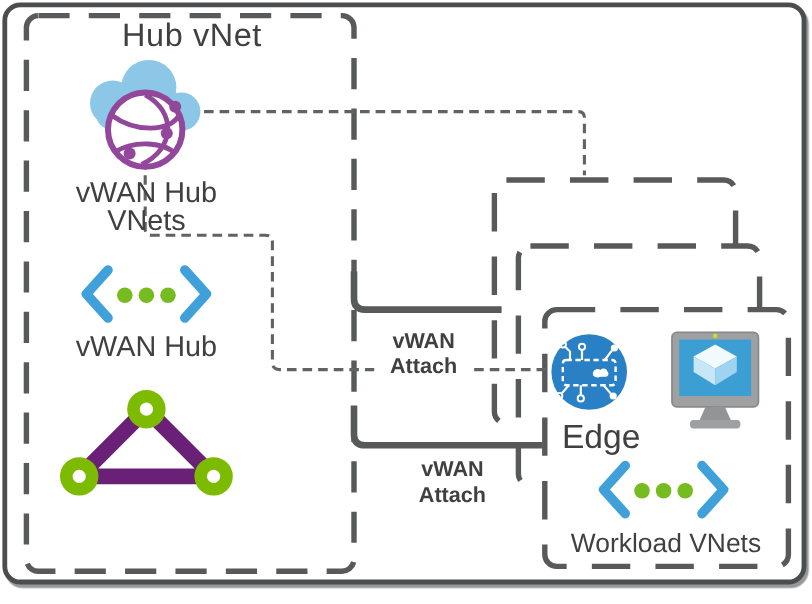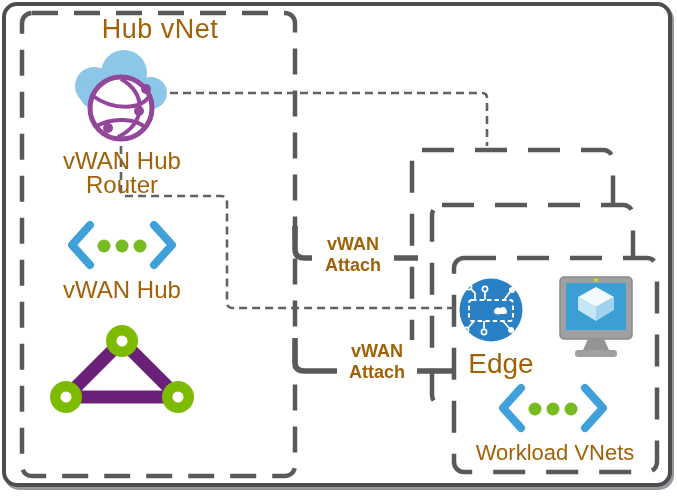--- a/index.html
+++ b/index.html
@@ -1,25 +1,25 @@
 <!DOCTYPE html>
 <html><head>
 <meta charset="utf-8">
 <style>
   html,body{margin:0;padding:0;background:#ffffff;}
   #canvas{
     position:relative;width:677px;height:503px;background:#ffffff;overflow:hidden;
     font-family:"Liberation Sans",sans-serif;color:#111111;
   }
   #linework{position:absolute;left:0;top:0;}
-  .lbl{position:absolute;text-align:center;color:#a16207;white-space:nowrap;}
+  .lbl{position:absolute;text-align:center;color:#404040;white-space:nowrap;}
   .lbl span{display:block;}
   .title{font-size:27px;letter-spacing:.5px;}
   .nodelbl{font-size:24px;line-height:24px;}
-  .attach{font-size:18px;line-height:21px;font-weight:bold;background:#ffffff;padding:1px 2px;}
+  .attach{font-size:18px;line-height:21px;font-weight:bold;background:#ffffff;padding:1px 2px;margin-top:40px;}
   .edgelbl{font-size:28px;}
   .wllbl{font-size:22px;}
 </style>
 </head>
 <body>
 
 <div id="canvas">
 
   <svg id="linework" width="677" height="503" viewBox="0 0 677 503">
 
@@ -104,21 +104,21 @@
       <rect x="575" y="350" width="42" height="7" rx="3" fill="#9FA0A2"></rect>
     </g>
 
     <use href="#vwanIcon" transform="translate(553,408)"></use>
   </svg>
 
   <div class="lbl title" style="left:60px;top:14px;width:200px;">Hub vNet</div>
 
   <div class="lbl nodelbl" style="left:52px;top:149px;width:140px;">
     <span>vWAN Hub</span>
-    <span>Router</span>
+    <span>VNets</span>
   </div>
 
   <div class="lbl nodelbl" style="left:52px;top:278px;width:140px;">vWAN Hub</div>
 
 
   <div class="lbl attach" style="left:312px;top:233px;width:78px;">
     <span>vWAN</span>
     <span>Attach</span>
   </div>
 

